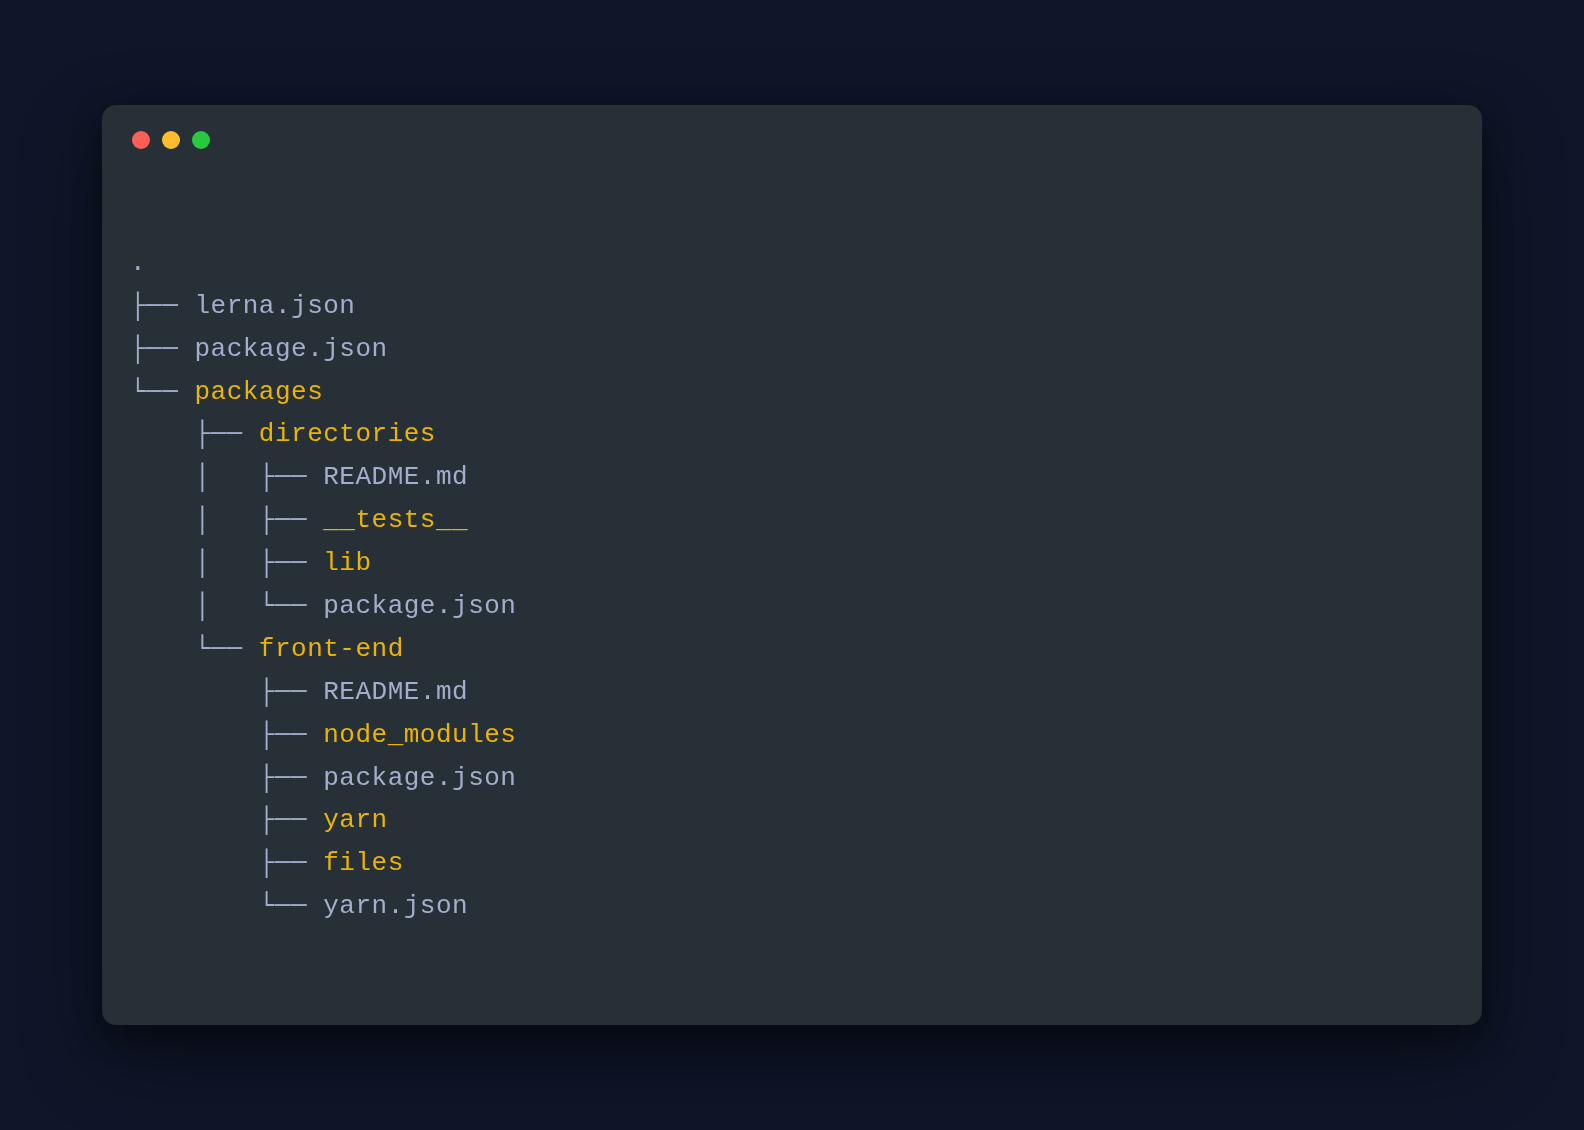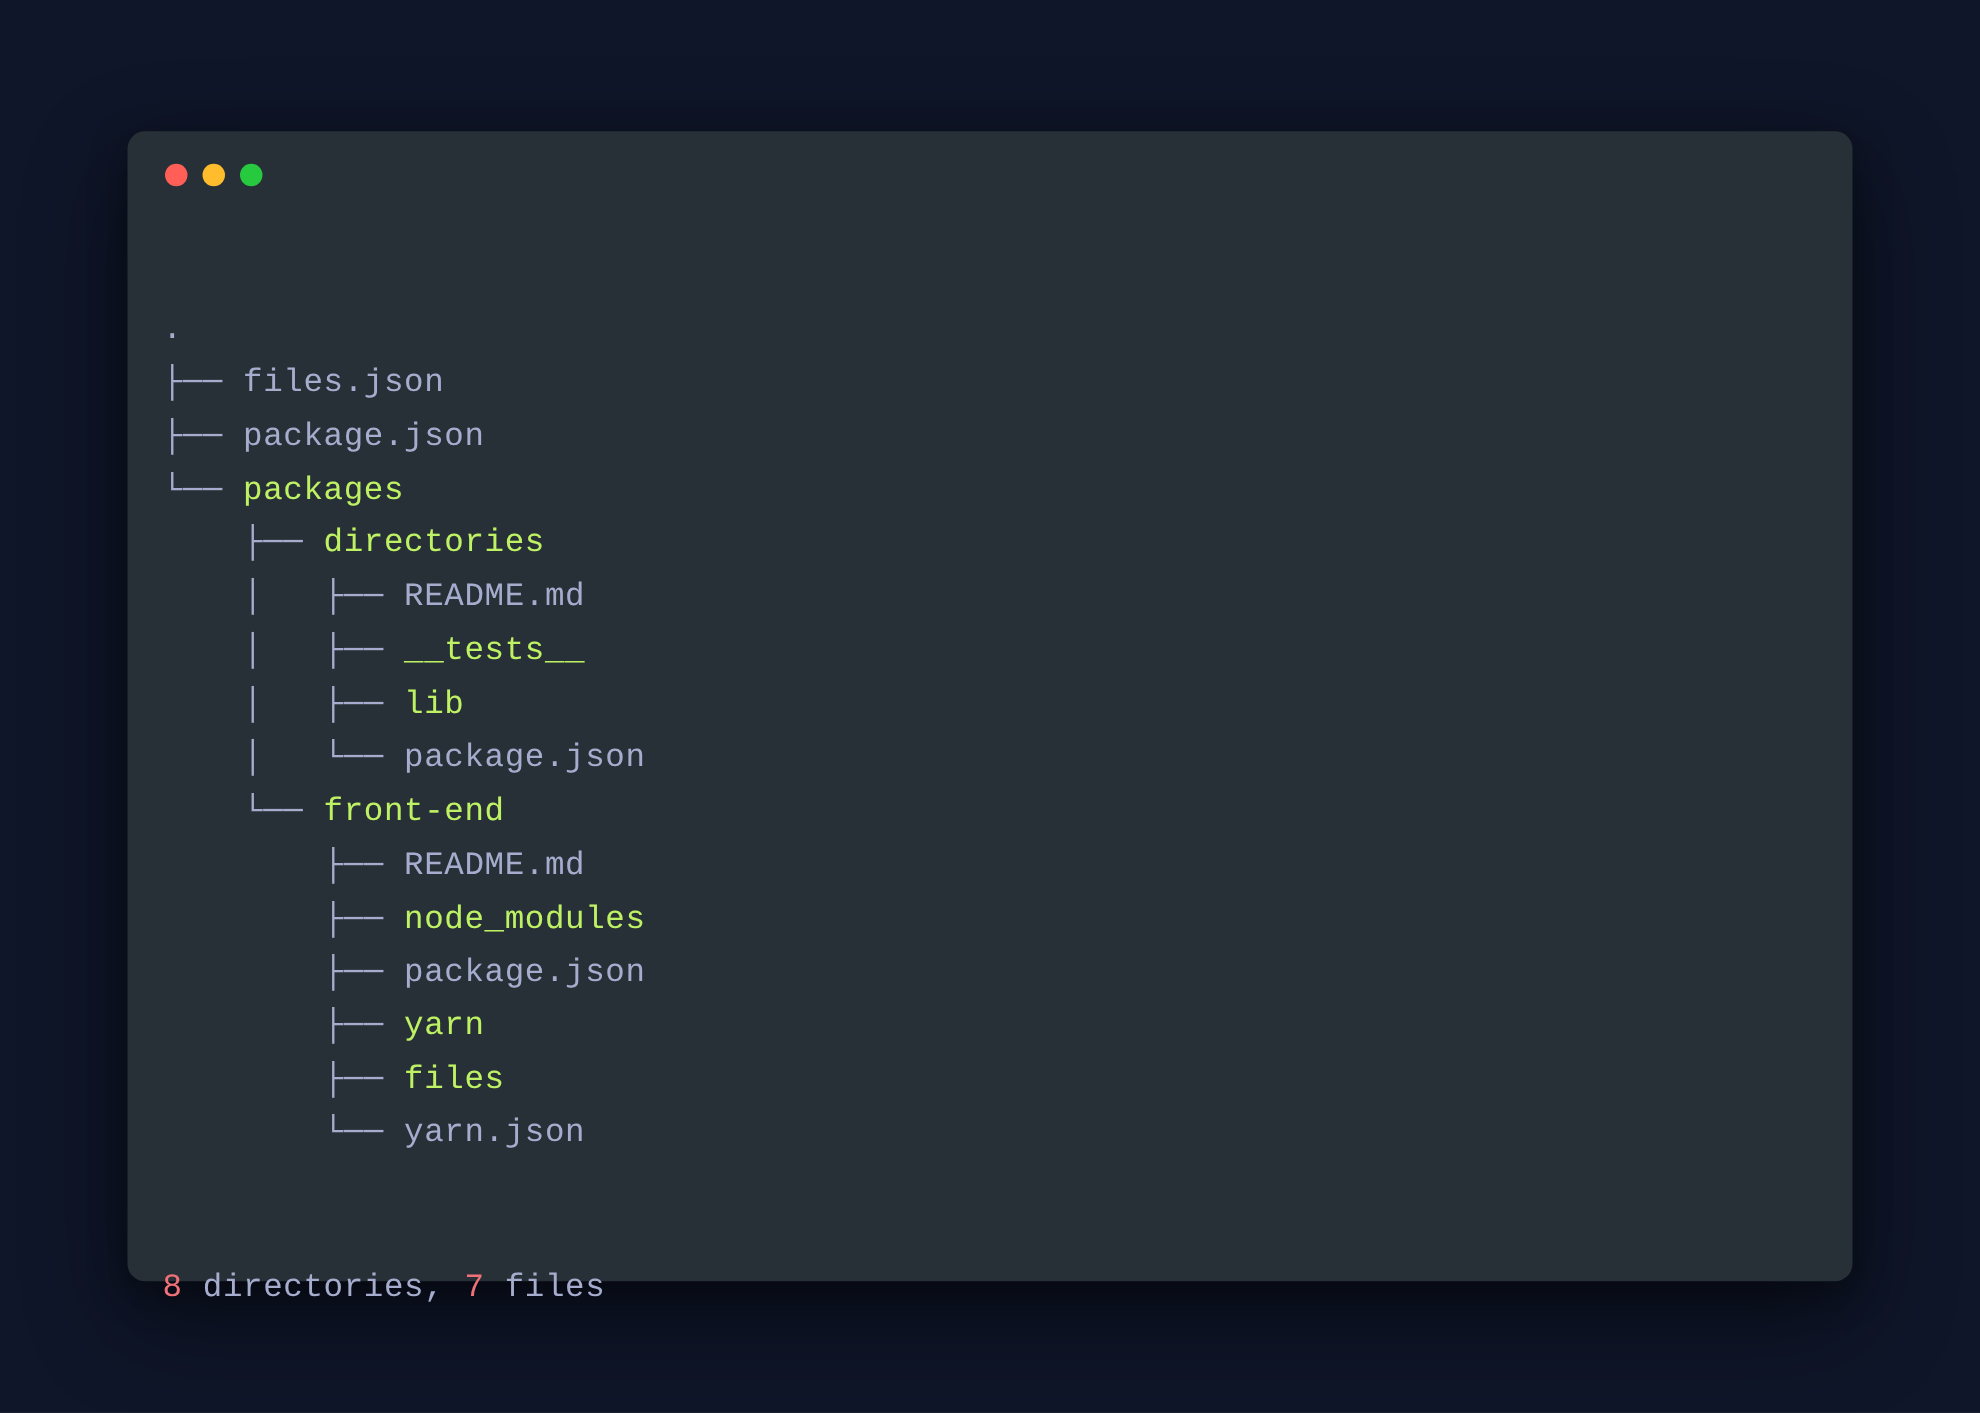--- a/index.html
+++ b/index.html
@@ -36,47 +36,46 @@
   .tl-close { background: #ff5f56; }
   .tl-min   { background: #ffbd2e; }
   .tl-max   { background: #27c93f; }
   .term-content {
     font-size: 26px;
     line-height: 1.65;
     white-space: pre;
     color: #a6accd;
     letter-spacing: 0.5px;
   }
-  .dir-color  { color: #bef264; }
+  .dir-color  { color: #eab308; }
   .file-color { color: #a6accd; }
   .num-color  { color: #f07178; }
   .summary-line { margin-top: 38px; }
 </style>
 </head>
 <body>
 
 <div class="terminal-window">
   <div class="traffic-lights">
     <div class="traffic-light tl-close"></div>
     <div class="traffic-light tl-min"></div>
     <div class="traffic-light tl-max"></div>
   </div>
 
   <div class="term-content">
 <span class="file-color">.</span>
-<div id="tree-body"><span class="file-color">├── </span><span class="file-color">files.json</span>
+<div id="tree-body"><span class="file-color">├── </span><span class="file-color">lerna.json</span>
 <span class="file-color">├── </span><span class="file-color">package.json</span>
 <span class="file-color">└── </span><span class="dir-color">packages</span>
 <span class="file-color">    ├── </span><span class="dir-color">directories</span>
 <span class="file-color">    │   ├── </span><span class="file-color">README.md</span>
 <span class="file-color">    │   ├── </span><span class="dir-color">__tests__</span>
 <span class="file-color">    │   ├── </span><span class="dir-color">lib</span>
 <span class="file-color">    │   └── </span><span class="file-color">package.json</span>
 <span class="file-color">    └── </span><span class="dir-color">front-end</span>
 <span class="file-color">        ├── </span><span class="file-color">README.md</span>
 <span class="file-color">        ├── </span><span class="dir-color">node_modules</span>
 <span class="file-color">        ├── </span><span class="file-color">package.json</span>
 <span class="file-color">        ├── </span><span class="dir-color">yarn</span>
 <span class="file-color">        ├── </span><span class="dir-color">files</span>
 <span class="file-color">        └── </span><span class="file-color">yarn.json</span></div>
-<div class="summary-line"><span class="num-color">8</span><span class="file-color"> directories, </span><span class="num-color">7</span><span class="file-color"> files</span></div>
   </div>
 </div>
 
 </body></html>

